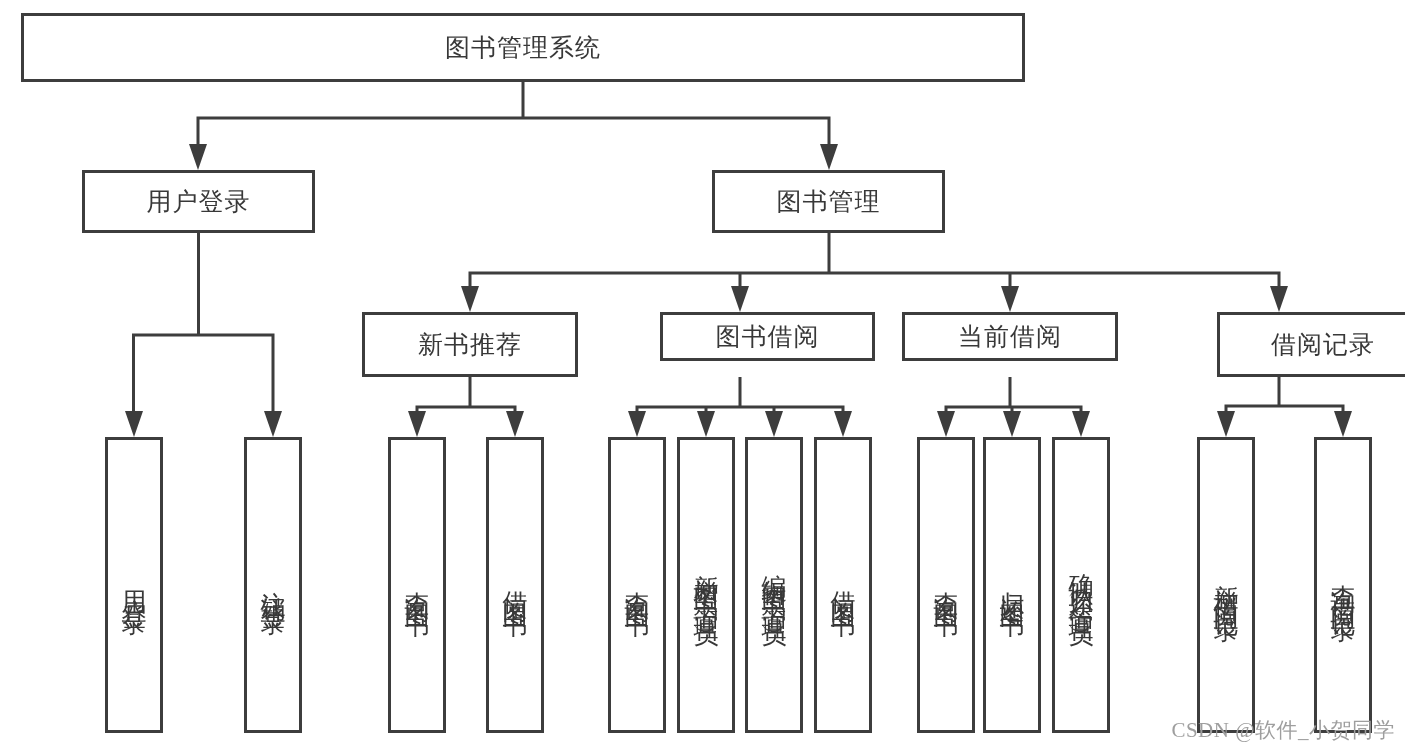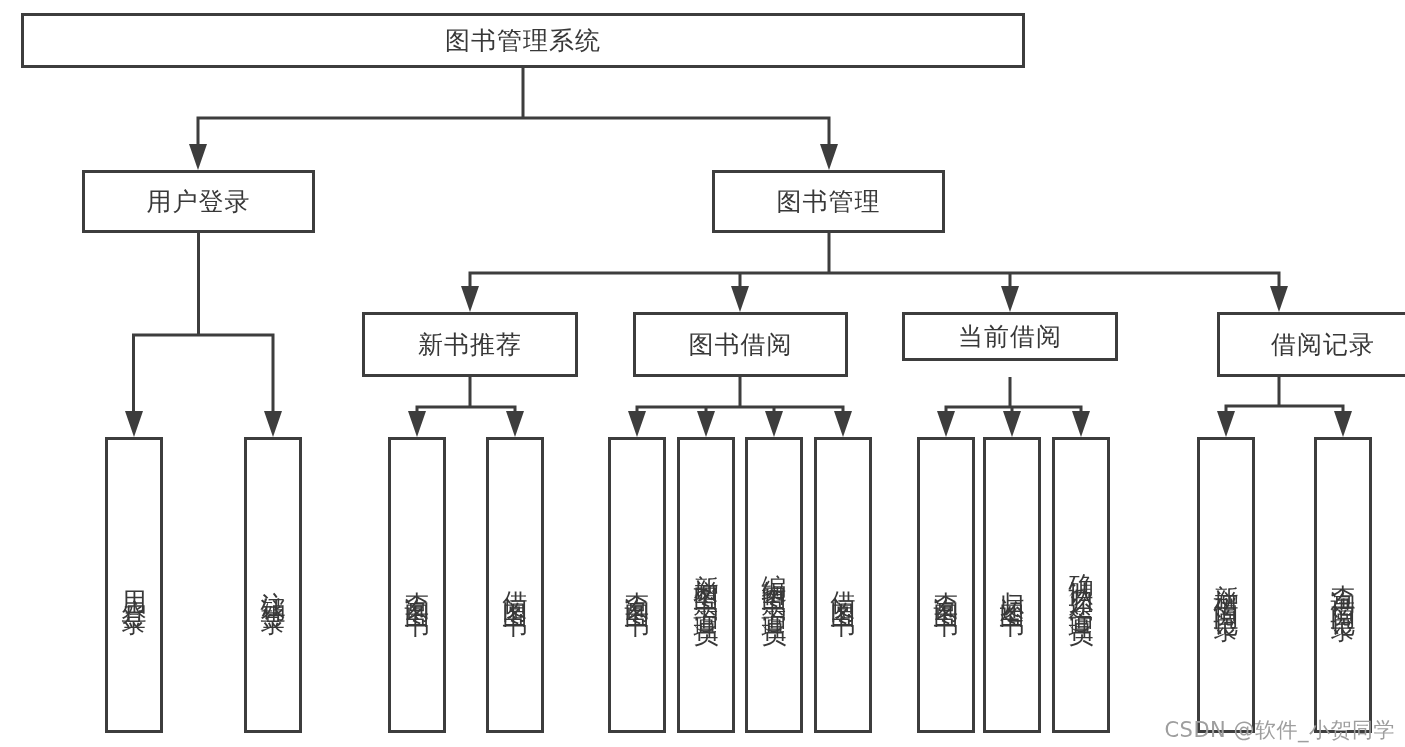--- a/index.html
+++ b/index.html
@@ -39,25 +39,25 @@
     white-space: nowrap;
   }
   .node.v .label {
     writing-mode: vertical-rl;
     text-orientation: mixed;
     font-size: 25px;
     letter-spacing: 7px;
     line-height: 1;
   }
   
-  #n-root       { left: 21px;   top: 13px;  width: 1004px; height: 55px; }
+  #n-root       { left: 21px;   top: 13px;  width: 1004px; height: 69px; }
   #n-user-login { left: 82px;   top: 170px; width: 233px;  height: 63px; }
   #n-book-mgmt  { left: 712px;  top: 170px; width: 233px;  height: 63px; text-align: center; }
   #n-new-book   { left: 362px;  top: 312px; width: 216px;  height: 65px; justify-content: center; }
-  #n-borrow     { left: 633px;  top: 312px; width: 215px;  height: 65px; }
+  #n-borrow     { left: 660px;  top: 312px; width: 215px;  height: 49px; }
   #n-current    { left: 902px;  top: 312px; width: 216px;  height: 49px; }
   #n-records    { left: 1173px; top: 312px; width: 212px;  height: 65px; margin-left: 44px; }
   .leaf { top: 437px; width: 58px; height: 296px; }
   #l-user-login { left: 105px;  }
   #l-logout     { left: 244px;  }
   #l-nb-query   { left: 388px;  }
   #l-nb-borrow  { left: 486px;  }
   #l-bb-query   { left: 608px;  }
   #l-bb-add     { left: 677px;  }
   #l-bb-edit    { left: 745px;  }
@@ -68,20 +68,21 @@
   #l-br-add     { left: 1197px; }
   #l-br-query   { left: 1314px; }
   .watermark {
     position: absolute;
     right: 10px;
     top: 716px;
     font-size: 21px;
     letter-spacing: 0.5px;
     color: #9e9e9e;
     white-space: nowrap;
+    font-family: Liberation Serif, serif;
   }
 </style>
 </head>
 <body>
 
 <div class="canvas">
 
   <svg class="connectors" viewBox="0 0 1405 747" xmlns="http://www.w3.org/2000/svg">
 
     <path d="M523 68 V118 M196.5 118 H830.5 M198 118 V152 M829 118 V152"></path>

